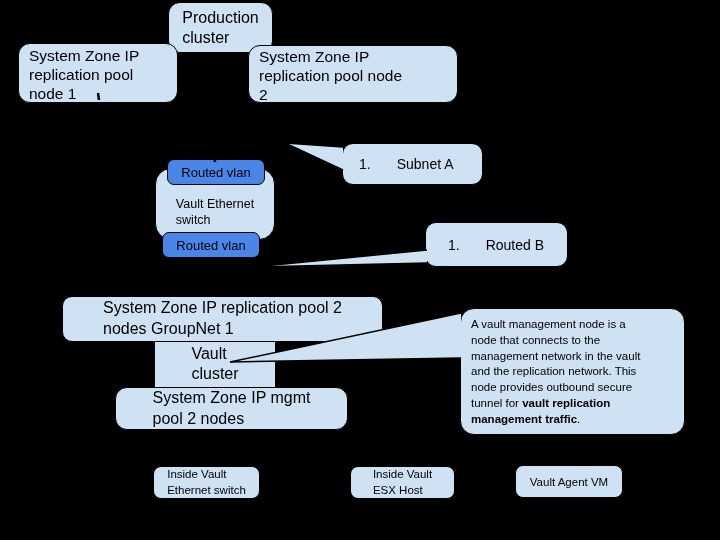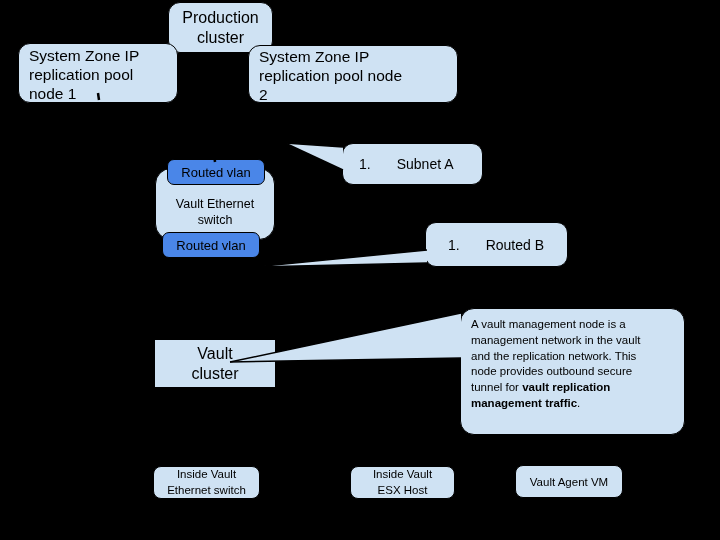--- a/index.html
+++ b/index.html
@@ -2,21 +2,21 @@
 <html><head>
 <meta charset="utf-8">
 <style>
   html,body{margin:0;padding:0;background:#000;}
   #canvas{
     position:relative;width:720px;height:540px;background:#000;overflow:hidden;
     font-family:"Liberation Sans", sans-serif;color:#000;
   }
   .box{
     position:absolute;background:#cfe2f3;border:1.5px solid #000;
-    display:flex;align-items:center;justify-content:center;text-align:center;
+    display:flex;align-items:center;justify-content:center;text-align:left;
     box-sizing:border-box;
   }
   .box .lbl{white-space:pre-line;}
   .vlan{background:#4a86e8;border:1.5px solid #000;border-radius:7px;
     font-size:13px;display:flex;align-items:center;justify-content:center;}
   .leftalign{justify-content:flex-start;align-items:flex-start;text-align:left;}
   .noborder{border:none;}
   #svg-overlay{position:absolute;left:0;top:0;z-index:60;pointer-events:none;}
 
   
@@ -80,37 +80,46 @@
 
   <div class="box subnet" id="subnet-a">
     <span class="num">1.</span>
     <span>Subnet A</span>
   </div>
   <div class="box subnet" id="subnet-b">
     <span class="num">1.</span>
     <span>Routed B</span>
   </div>
 
+  <div class="box" id="groupnet">
+    <span class="lbl">System Zone IP replication pool 2
+nodes GroupNet 1</span>
+  </div>
 
+  <div class="box" id="mgmt">
+    <span class="lbl">System Zone IP mgmt
+pool 2 nodes</span>
+  </div>
 
   <div class="box" id="inside-switch">
     <span class="lbl">Inside Vault
 Ethernet switch</span>
   </div>
   <div class="box" id="inside-esx">
     <span class="lbl">Inside Vault
 ESX Host</span>
   </div>
   <div class="box" id="vault-agent">
     <span class="lbl">Vault Agent VM</span>
   </div>
 
   <div class="box" id="vault-note">
     <div>
         <div><span>A </span><span style="font-weight: normal;">vault management node</span><span> is a</span></div>
+        <div><span>node that connects to the</span></div>
         <div><span>management network in the vault</span></div>
         <div><span>and the replication network. This</span></div>
         <div><span>node provides outbound secure</span></div>
         <div><span>tunnel for </span><span style="font-weight: bold;">vault replication</span></div>
         <div><span style="font-weight: bold;">management traffic</span><span>.</span></div>
       </div>
   </div>
 
   <svg id="svg-overlay" width="720" height="540">
 

